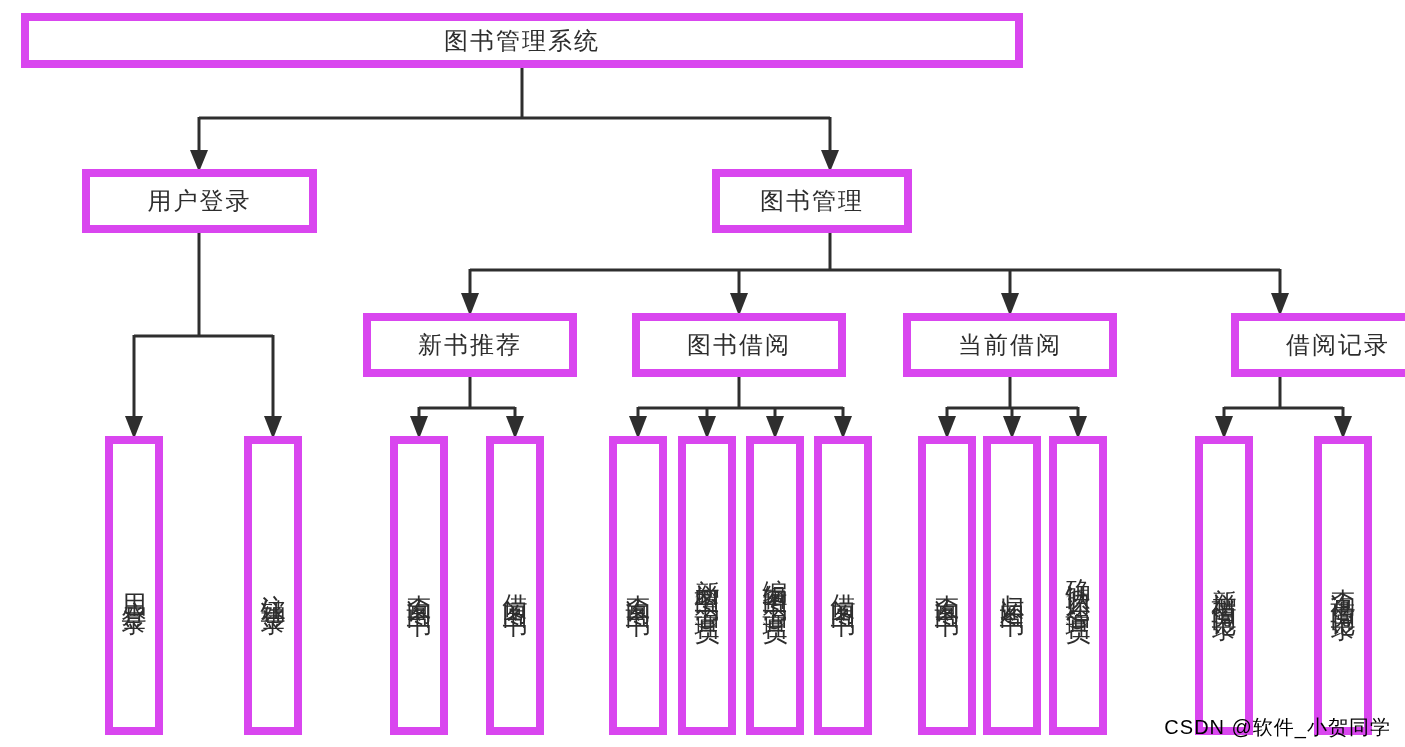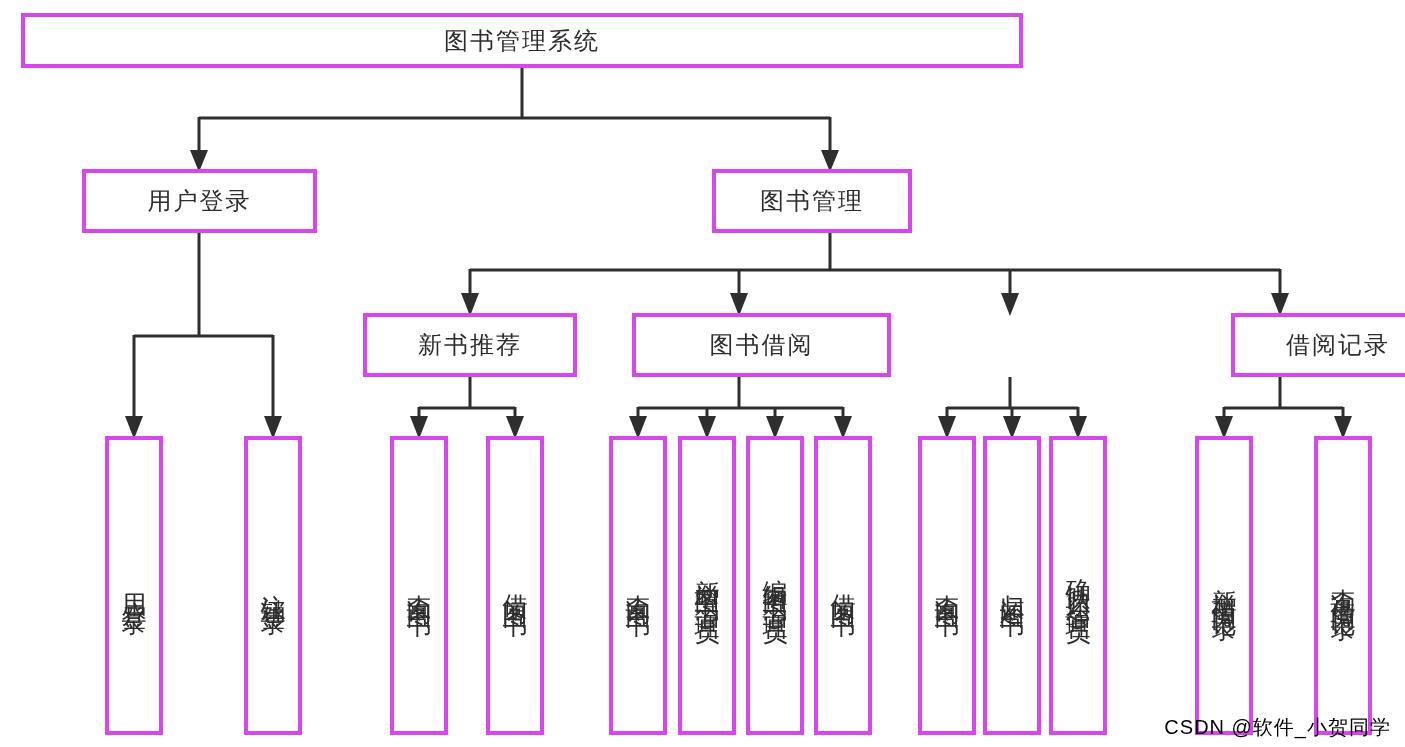--- a/index.html
+++ b/index.html
@@ -10,21 +10,21 @@
     font-family:"Liberation Sans", sans-serif;
     overflow:hidden;
   }
   #connectors{position:absolute;left:0;top:0;z-index:1;}
   #connectors line{stroke:#2e2e2e;stroke-width:3;}
   #connectors polygon{fill:#2e2e2e;stroke:none;}
   .box{
     position:absolute;
     box-sizing:border-box;
     background:#ffffff;
-    border:4px solid #d946ef;
+    border:8px solid #d946ef;
     display:flex;align-items:center;justify-content:center;
     color:#2d2d2d;
     z-index:2;
   }
   .hlabel{font-size:24px;letter-spacing:2px;white-space:nowrap;}
   .leaf{width:58px;top:436px;height:299px;}
   .vlabel{
     writing-mode:vertical-rl;
     text-orientation:mixed;
     font-size:25px;
@@ -123,22 +123,25 @@
   <div class="box" style="left:82px;top:169px;width:235px;height:64px">
     <span class="hlabel">用户登录</span>
   </div>
   <div class="box" style="left:712px;top:169px;width:200px;height:64px">
     <span class="hlabel">图书管理</span>
   </div>
 
   <div class="box" style="left:363px;top:313px;width:214px;height:64px">
     <span class="hlabel">新书推荐</span>
   </div>
-  <div class="box" style="left:632px;top:313px;width:259px;height:64px">
+  <div class="box" style="left:632px;top:313px;width:214px;height:64px">
     <span class="hlabel">图书借阅</span>
+  </div>
+  <div class="box" style="left:903px;top:313px;width:214px;height:64px">
+    <span class="hlabel">当前借阅</span>
   </div>
   <div class="box" style="left:1231px;top:313px;width:214px;height:64px">
     <span class="hlabel">借阅记录</span>
   </div>
 
   <div class="box leaf" style="left:105px">
     <span class="vlabel">用户登录</span>
   </div>
   <div class="box leaf" style="left:244px">
     <span class="vlabel">注销登录</span>

